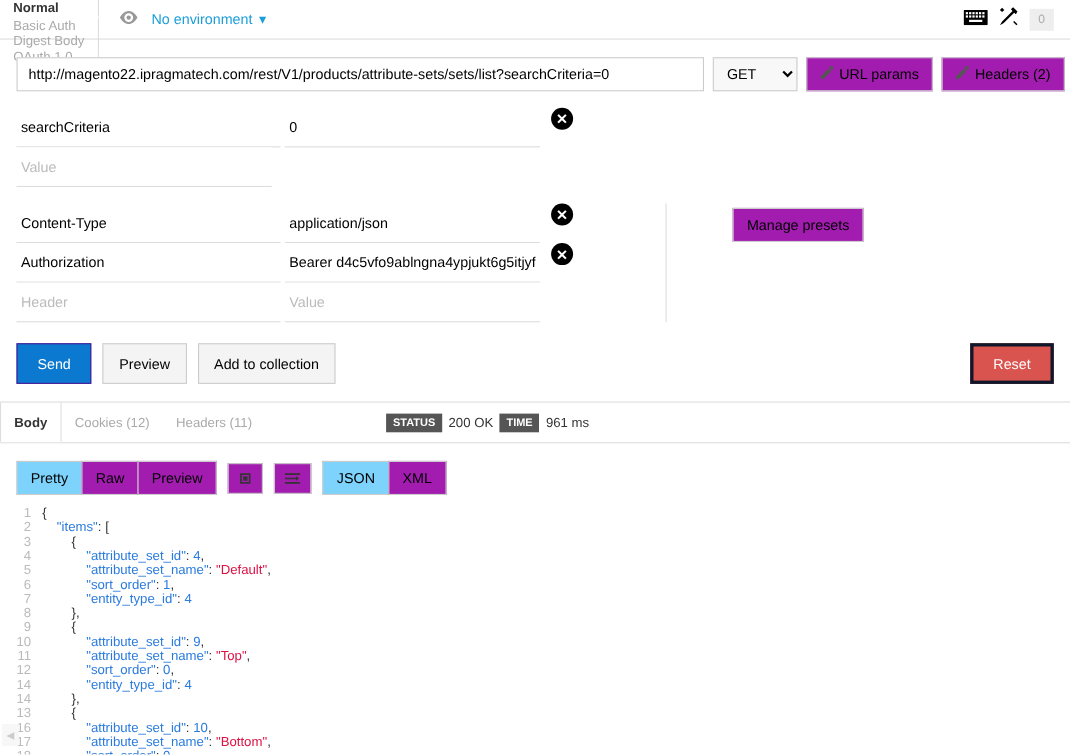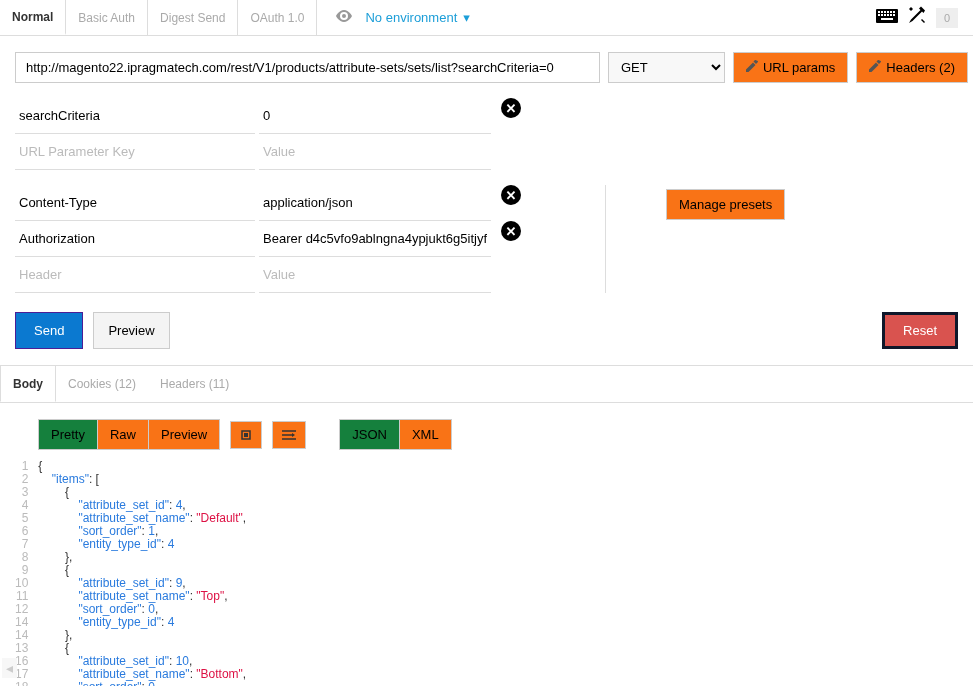--- a/index.html
+++ b/index.html
@@ -1,30 +1,30 @@
 <!DOCTYPE html>
 <html><head>
 <meta charset="utf-8">
 <style>
 * { box-sizing: border-box; margin: 0; padding: 0; font-family: "Helvetica Neue", Helvetica, Arial, sans-serif; }
 body { width: 973px; height: 686px; background: #fff; color: #333; font-size: 13px; overflow: hidden; }
 
 .topbar { display: flex; align-items: center; height: 36px; border-bottom: 1px solid #ddd; }
-.auth-tabs { display: flex; height: 100%; }
+.auth-tabs { display: flex; height: 100%; flex-direction: column; }
 .auth-tab { padding: 0 12px; height: 100%; display: flex; align-items: center; border: 1px solid #ddd; border-top: none; border-bottom: none; color: #aaa; cursor: pointer; font-size: 12px; margin-left: -1px; }
 .auth-tab.active { color: #333; font-weight: bold; border-bottom: 2px solid #fff; position: relative; }
 .env-section { display: flex; align-items: center; margin-left: 18px; color: #1c9ed8; cursor: pointer; gap: 6px; }
 .env-section .eye { color: #999; margin-right: 6px; }
 .right-icons { margin-left: auto; display: flex; align-items: center; gap: 10px; padding-right: 15px; }
 .icon-box { width: 22px; height: 20px; background: #eee; display: flex; align-items: center; justify-content: center; font-size: 11px; color: #aaa; }
 
 .request-row { display: flex; padding: 16px 5px 10px 15px; gap: 8px; }
 .url-input { flex: 1; border: 1px solid #ccc; padding: 7px 10px; font-size: 13px; }
-.method-select { width: 117px; border: 1px solid #ccc; padding: 6px 8px; font-size: 13px; background: #f8f8f8; }
-.btn { border: 1px solid #ccc; background: #f97316; padding: 7px 12px; cursor: pointer; font-size: 13px; display: flex; align-items: center; gap: 5px; }
+.method-select { width: 77px; border: 1px solid #ccc; padding: 6px 8px; font-size: 13px; background: #f8f8f8; }
+.btn { border: 1px solid #ccc; background: #a21caf; padding: 7px 12px; cursor: pointer; font-size: 13px; display: flex; align-items: center; gap: 5px; }
 .btn .edit-icon { font-size: 12px; }
 
 .params-section { padding: 5px 15px; }
 .param-row { display: flex; height: 36px; }
 .param-input { border: none; border-bottom: 1px solid #ddd; padding: 8px 4px; font-size: 13px; }
 .param-key { width: 240px; margin-right: 4px; }
 .param-val { width: 232px; }
 .param-input::placeholder { color: #bbb; }
 .delete-btn { width: 20px; height: 20px; border-radius: 50%; background: #000; color: #fff; display: flex; align-items: center; justify-content: center; margin-left: 10px; cursor: pointer; font-weight: bold; font-size: 13px; }
 
@@ -43,41 +43,41 @@
 .resp-tab { padding: 0 12px; display: flex; align-items: center; color: #aaa; cursor: pointer; font-size: 12px; }
 .resp-tab.active { color: #333; font-weight: bold; border: 1px solid #ddd; border-top: none; border-bottom: 1px solid #fff; }
 .status-section { display: flex; align-items: center; gap: 6px; margin-left: 110px; }
 .status-label { background: #555; color: #fff; font-size: 10px; padding: 3px 6px; font-weight: bold; }
 .status-val { font-size: 12px; }
 
 .view-toolbar { display: flex; padding: 16px 15px 10px 15px; gap: 10px; align-items: center; border-top: 1px solid #ddd; }
 .btn-group { display: flex; }
 .btn-group .btn { border-radius: 0; }
 .btn-group .btn:not(:last-child) { border-right: none; }
-.btn-group .btn.active { background: #15803d; margin-left: 23px; }
+.btn-group .btn.active { background: #7dd3fc; }
 
 .code-area { display: flex; padding: 0 15px; font-family: Menlo, Consolas, monospace; font-size: 12px; line-height: 1.1; }
 .gutter { text-align: right; color: #bbb; padding-right: 10px; user-select: none; }
 .gutter div { height: 13px; }
 .code { white-space: pre; color: #333; }
 .code div { height: 13px; }
 .json-key { color: #2a7bde; }
 .json-num { color: #2a7bde; }
 .json-str { color: #d14; }
 
 .caret-left { position: absolute; left: 2px; bottom: 8px; color: #ccc; font-size: 14px; background: #f7f7f7; padding: 2px 4px; }
 </style>
 </head>
 <body>
 
 <div class="topbar">
   <div class="auth-tabs">
     <div class="auth-tab active">Normal</div>
     <div class="auth-tab">Basic Auth</div>
-    <div class="auth-tab">Digest Send</div>
+    <div class="auth-tab">Digest Body</div>
     <div class="auth-tab">OAuth 1.0</div>
   </div>
   <div class="env-section">
     <span class="eye">
       <svg width="18" height="12" viewBox="0 0 18 12">
           <path fill="#999" d="M9 0C4 0 1 6 1 6s3 6 8 6 8-6 8-6-3-6-8-6zm0 10a4 4 0 110-8 4 4 0 010 8zm0-6a2 2 0 100 4 2 2 0 000-4z"></path>
         </svg>
     </span>
     <span>No environment</span>
     <span style="color:#1c9ed8;">▾</span>
@@ -134,21 +134,20 @@
   </button>
 </div>
 
 <div class="params-section">
   <div class="param-row">
     <input class="param-input param-key" value="searchCriteria" style="">
     <input class="param-input param-val" value="0" style="">
     <div class="delete-btn">✕</div>
   </div>
   <div class="param-row">
-    <input class="param-input param-key" placeholder="URL Parameter Key" style="">
     <input class="param-input param-val" placeholder="Value" style="">
   </div>
 </div>
 
 <div class="headers-block">
   <div class="headers-left">
     <div class="param-row">
       <input class="param-input param-key" value="Content-Type" style="">
       <input class="param-input param-val" value="application/json" style="">
       <div class="delete-btn">✕</div>
@@ -165,28 +164,35 @@
   </div>
   <div class="divider-vert"></div>
   <div class="presets-col">
     <button class="btn">Manage presets</button>
   </div>
 </div>
 
 <div class="action-row">
   <button class="btn-primary">Send</button>
   <button class="btn-secondary">Preview</button>
+  <button class="btn-secondary">Add to collection</button>
   <button class="btn-danger">Reset</button>
 </div>
 
 <div class="response-tabs-row">
   <div class="resp-tabs">
     <div class="resp-tab active">Body</div>
     <div class="resp-tab">Cookies (12)</div>
     <div class="resp-tab">Headers (11)</div>
+  </div>
+  <div class="status-section">
+    <span class="status-label">STATUS</span>
+    <span class="status-val">200 OK</span>
+    <span class="status-label">TIME</span>
+    <span class="status-val">961 ms</span>
   </div>
 </div>
 
 <div class="view-toolbar">
   <div class="btn-group">
     <button class="btn active">Pretty</button>
     <button class="btn">Raw</button>
     <button class="btn">Preview</button>
   </div>
   <button class="btn" style="padding:7px 9px;">

